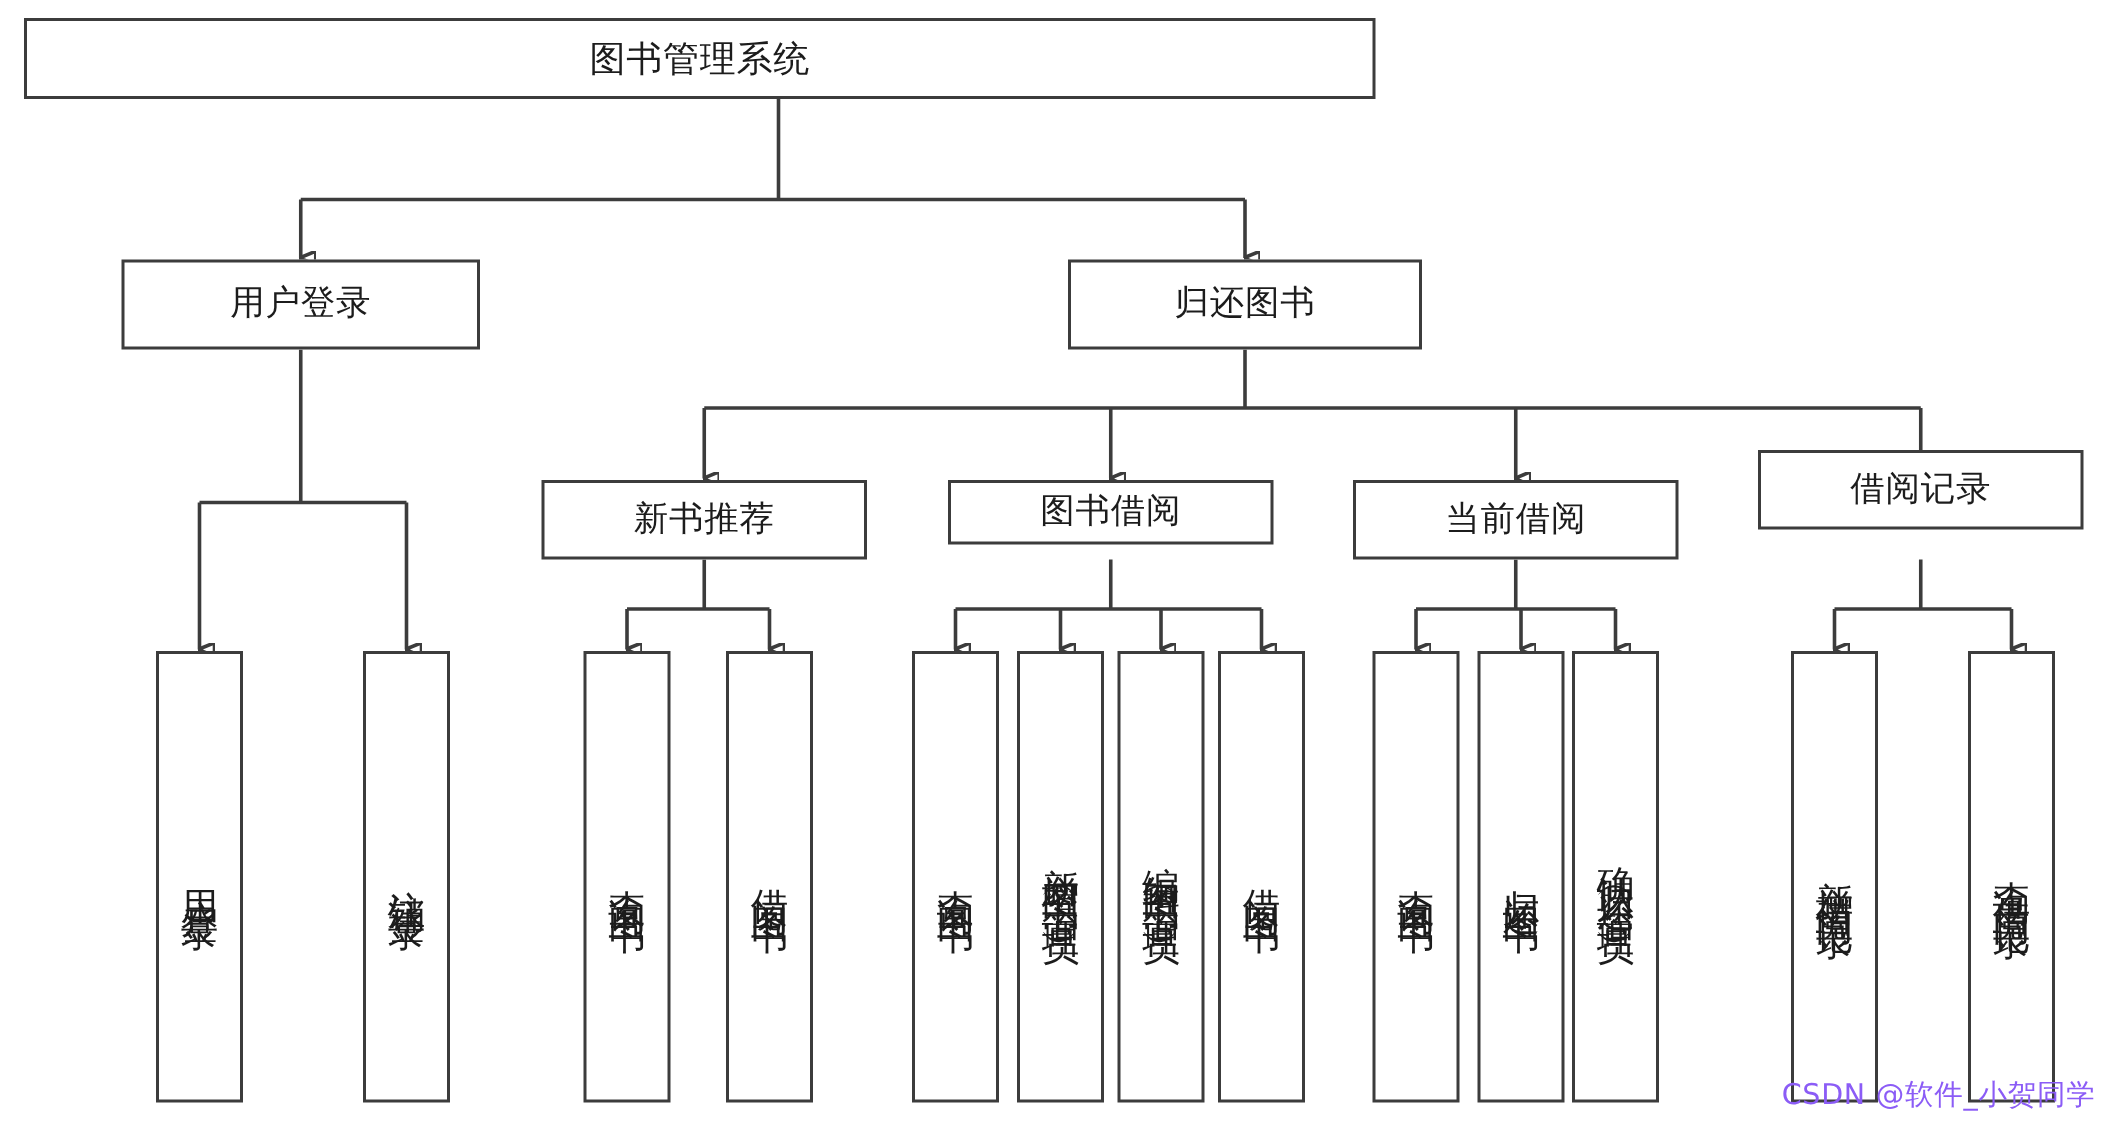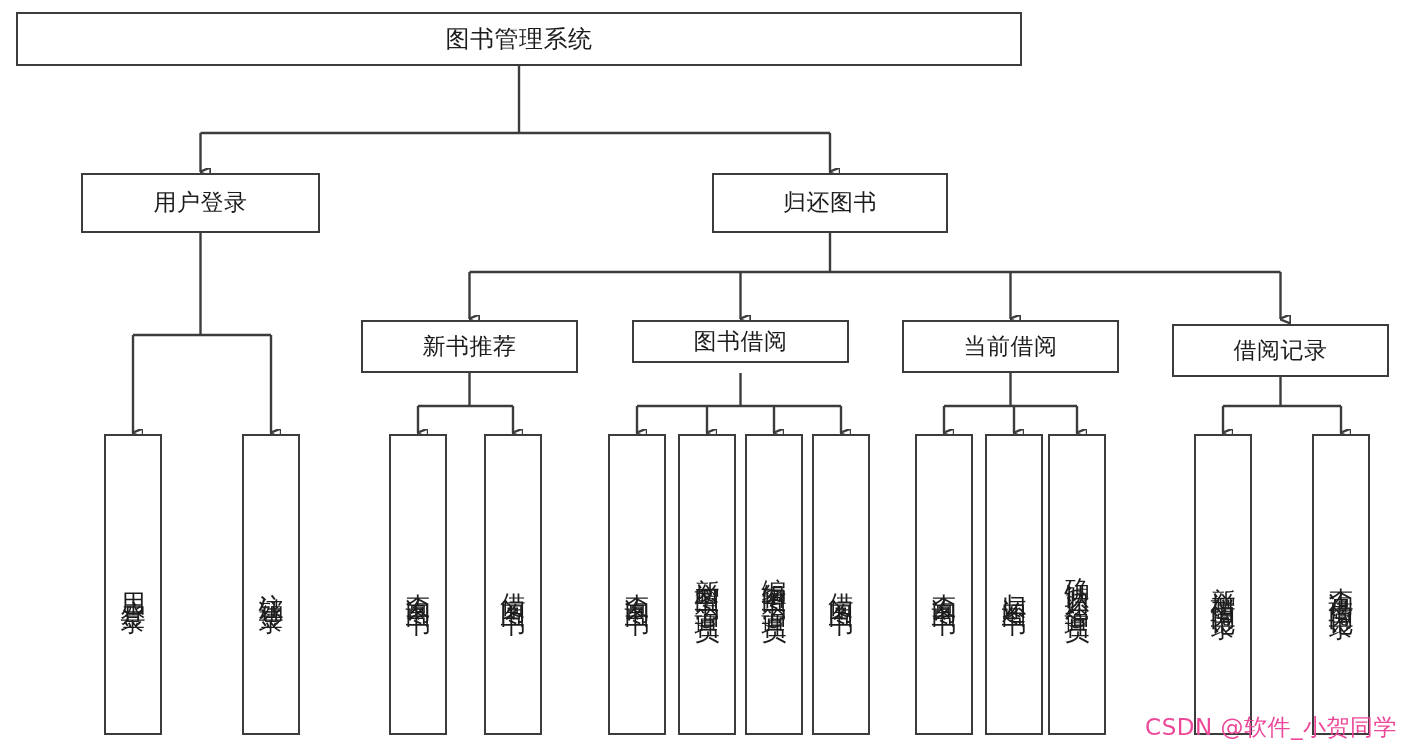--- a/index.html
+++ b/index.html
@@ -57,22 +57,22 @@
   }
 
   
   #connectors{position:absolute;left:0;top:0;width:1405px;height:747px;pointer-events:none;}
   #connectors line, #connectors path{stroke:#3c3c3c;stroke-width:2.4;fill:none;}
 
   
   #watermark{
     position:absolute;
     right:8px;bottom:4px;
-    font-size:23px;
-    color:#ec4899;
+    font-size:19px;
+    color:#8b5cf6;
     letter-spacing:0.5px;
     user-select:none;
     white-space:nowrap;
   }
 </style>
 </head>
 <body>
 
 <div id="diagram-root">
 
@@ -113,39 +113,39 @@
         <line x1="1014" y1="406" x2="1014" y2="433" marker-end="url(#arrowhead)"></line>
         <line x1="1077" y1="406" x2="1077" y2="433" marker-end="url(#arrowhead)"></line>
         <line x1="1280.5" y1="373" x2="1280.5" y2="406"></line>
         <line x1="1223" y1="406" x2="1341" y2="406"></line>
         <line x1="1223" y1="406" x2="1223" y2="433" marker-end="url(#arrowhead)"></line>
         <line x1="1341" y1="406" x2="1341" y2="433" marker-end="url(#arrowhead)"></line>
       </g>
   </svg>
 
   <div id="node-layer">
-      <div class="node root" style="left: 16px; top: 12px; width: 1006px; height: 54px;">
+      <div class="node root" style="left: 16px; top: 12px; width: 901px; height: 54px;">
         <span class="label">图书管理系统</span>
       </div>
       <div class="node level1" style="left: 81px; top: 173px; width: 239px; height: 60px;">
         <span class="label">用户登录</span>
       </div>
       <div class="node level1" style="left: 712px; top: 173px; width: 236px; height: 60px;">
         <span class="label">归还图书</span>
       </div>
       <div class="node level2" style="left: 361px; top: 320px; width: 217px; height: 53px;">
         <span class="label">新书推荐</span>
       </div>
       <div class="node level2" style="left: 632px; top: 320px; width: 217px; height: 43px;">
         <span class="label">图书借阅</span>
       </div>
       <div class="node level2" style="left: 902px; top: 320px; width: 217px; height: 53px;">
         <span class="label">当前借阅</span>
       </div>
-      <div class="node level2" style="left: 1172px; top: 324px; width: 217px; height: 53px;">
+      <div class="node level2" style="left: 1172px; top: 300px; width: 217px; height: 53px;">
         <span class="label">借阅记录</span>
       </div>
       <div class="node leaf leaf" style="left: 104px; top: 434px; width: 58px; height: 301px;">
         <div class="vwrap">
           <span class="label">用户登录</span>
         </div>
       </div>
       <div class="node leaf leaf" style="left: 242px; top: 434px; width: 58px; height: 301px;">
         <div class="vwrap">
           <span class="label">注销登录</span>

